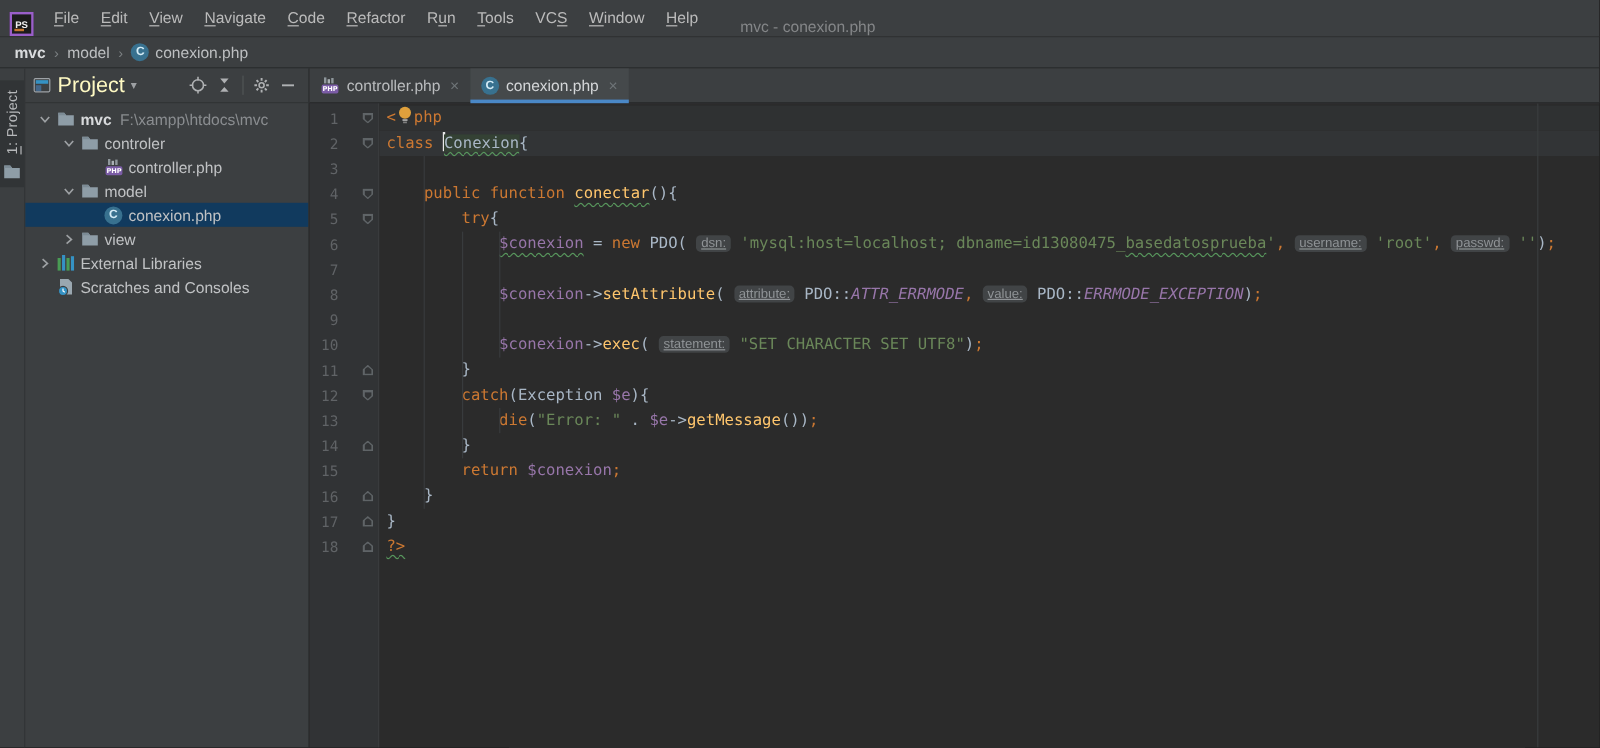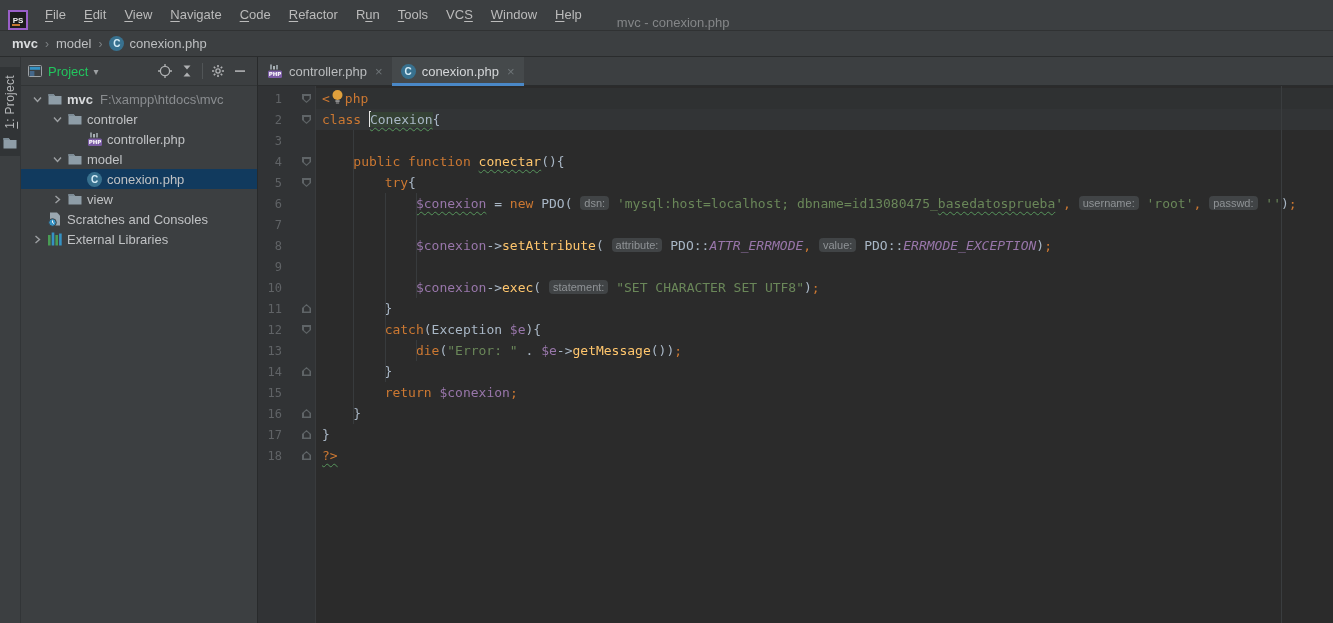--- a/index.html
+++ b/index.html
@@ -37,21 +37,21 @@
           display:flex;flex-direction:column;align-items:center;padding:8px 0 5px;}
   .stripe-tab .vtext{writing-mode:vertical-rl;transform:rotate(180deg);
           font-size:12px;color:#b6b8ba;letter-spacing:.3px;}
   .stripe-tab .icon{margin-top:6px;}
 
   
   .project{width:236px;background:#3c3f41;border-right:1px solid #282a2b;
            display:flex;flex-direction:column;flex-shrink:0;}
   .pheader{height:28px;display:flex;align-items:center;padding:0 6px;
            border-bottom:1px solid #313435;}
-  .pheader .title{font-size:13px;color:#22c55e;margin:0 5px 0 5px;}
+  .pheader .title{font-size:18px;color:#fef9c3;margin:0 5px 0 5px;}
   .pheader .dd{color:#9da0a3;font-size:10px;}
   .pheader .spacer{flex:1;}
   .tool-btn{width:22px;height:22px;display:flex;align-items:center;justify-content:center;cursor:default;}
   .vsep{width:1px;height:16px;background:#515557;margin:0 4px;}
 
   .tree{padding-top:3px;font-size:13px;overflow:hidden;}
   .trow{height:20px;display:flex;align-items:center;white-space:nowrap;cursor:default;}
   .trow.selected{background:#113a5e;}
   .tind{flex-shrink:0;}
   .chev{width:17px;display:flex;justify-content:center;align-items:center;flex-shrink:0;}
@@ -95,21 +95,21 @@
   .tag{color:#cc7832;}
   .var{color:#9876aa;}
   .fn{color:#ffc66d;}
   .const{color:#9876aa;font-style:italic;}
   .str{color:#6a8759;}
   .pun{color:#cc7832;}
   .wavy{text-decoration:underline;text-decoration-style:wavy;
         text-decoration-color:#57965c;text-decoration-thickness:1px;text-underline-offset:3px;}
   .idhl{background:#344134;}
   .hint{background:#414446;color:#8f9396;border-radius:4px;padding:1px 4px;
-        font:11px "Liberation Sans",sans-serif;vertical-align:1px;}
+        font:11px "Liberation Sans",sans-serif;vertical-align:1px;text-decoration:underline;}
   .caret{display:inline-block;width:2px;height:16px;background:#e8e8e8;
          vertical-align:-3px;margin-right:-1px;}
   .bulb{display:inline-block;vertical-align:-2px;margin:0 1px;}
   .icon{display:inline-flex;align-items:center;justify-content:center;}
   .class-badge{width:15px;height:15px;border-radius:50%;background:#38718f;
         color:#d4ecf7;font:bold 10px "Liberation Sans",sans-serif;
         display:flex;align-items:center;justify-content:center;}
 </style>
 </head>
 <body>
@@ -293,46 +293,46 @@
             <span class="ticon">
               <svg width="16" height="16" viewBox="0 0 16 16">
                 <path d="M1.5 3h5l1.7 2h6.3v8.5H1.5z" fill="#8e9da7"></path>
                 <path d="M1.5 3h5l1.7 2H1.5z" fill="#7c8b95"></path>
               </svg>
             </span>
             <span class="tlabel">view</span>
           </div>
           <div class="trow">
             <span class="tind" style="width: 8px;"></span>
-            <span class="chev"></span>
-            <span class="ticon">
-              <svg width="16" height="16" viewBox="0 0 16 16">
-                <path d="M3 1.5h7l3 3v10H3z" fill="#9aa7b0"></path>
-                <circle cx="5.5" cy="11.5" r="3.8" fill="#3592c4" stroke="#3c3f41"></circle>
-                <path d="M5.5 9.5v2l1.5 1" stroke="#ffffff" stroke-width="1" fill="none"></path>
-              </svg>
-            </span>
-            <span class="tlabel">Scratches and Consoles</span>
-          </div>
-          <div class="trow">
-            <span class="tind" style="width: 8px;"></span>
             <span class="chev">
               <svg width="11" height="11" viewBox="0 0 11 11">
                 <path d="M3.5 2l4 3.5-4 3.5" stroke="#9da0a3" stroke-width="1.4" fill="none"></path>
               </svg>
             </span>
             <span class="ticon">
               <svg width="16" height="16" viewBox="0 0 16 16">
                 <rect x="1" y="4" width="2.6" height="10.5" fill="#499c54"></rect>
                 <rect x="4.7" y="1.5" width="2.6" height="13" fill="#3592c4"></rect>
                 <rect x="8.4" y="4" width="2.6" height="10.5" fill="#499c54"></rect>
                 <rect x="12.1" y="2.5" width="2.6" height="12" fill="#3592c4"></rect>
               </svg>
             </span>
             <span class="tlabel">External Libraries</span>
+          </div>
+          <div class="trow">
+            <span class="tind" style="width: 8px;"></span>
+            <span class="chev"></span>
+            <span class="ticon">
+              <svg width="16" height="16" viewBox="0 0 16 16">
+                <path d="M3 1.5h7l3 3v10H3z" fill="#9aa7b0"></path>
+                <circle cx="5.5" cy="11.5" r="3.8" fill="#3592c4" stroke="#3c3f41"></circle>
+                <path d="M5.5 9.5v2l1.5 1" stroke="#ffffff" stroke-width="1" fill="none"></path>
+              </svg>
+            </span>
+            <span class="tlabel">Scratches and Consoles</span>
           </div>
         </div>
     </div>
 
     <div class="editor">
       <div class="tabbar" id="tabbar">
           <div class="tab">
             <span class="icon">
               <svg width="16" height="16" viewBox="0 0 16 16">
                 <rect x="3" y="1.5" width="2" height="5" fill="#8f979c"></rect>

